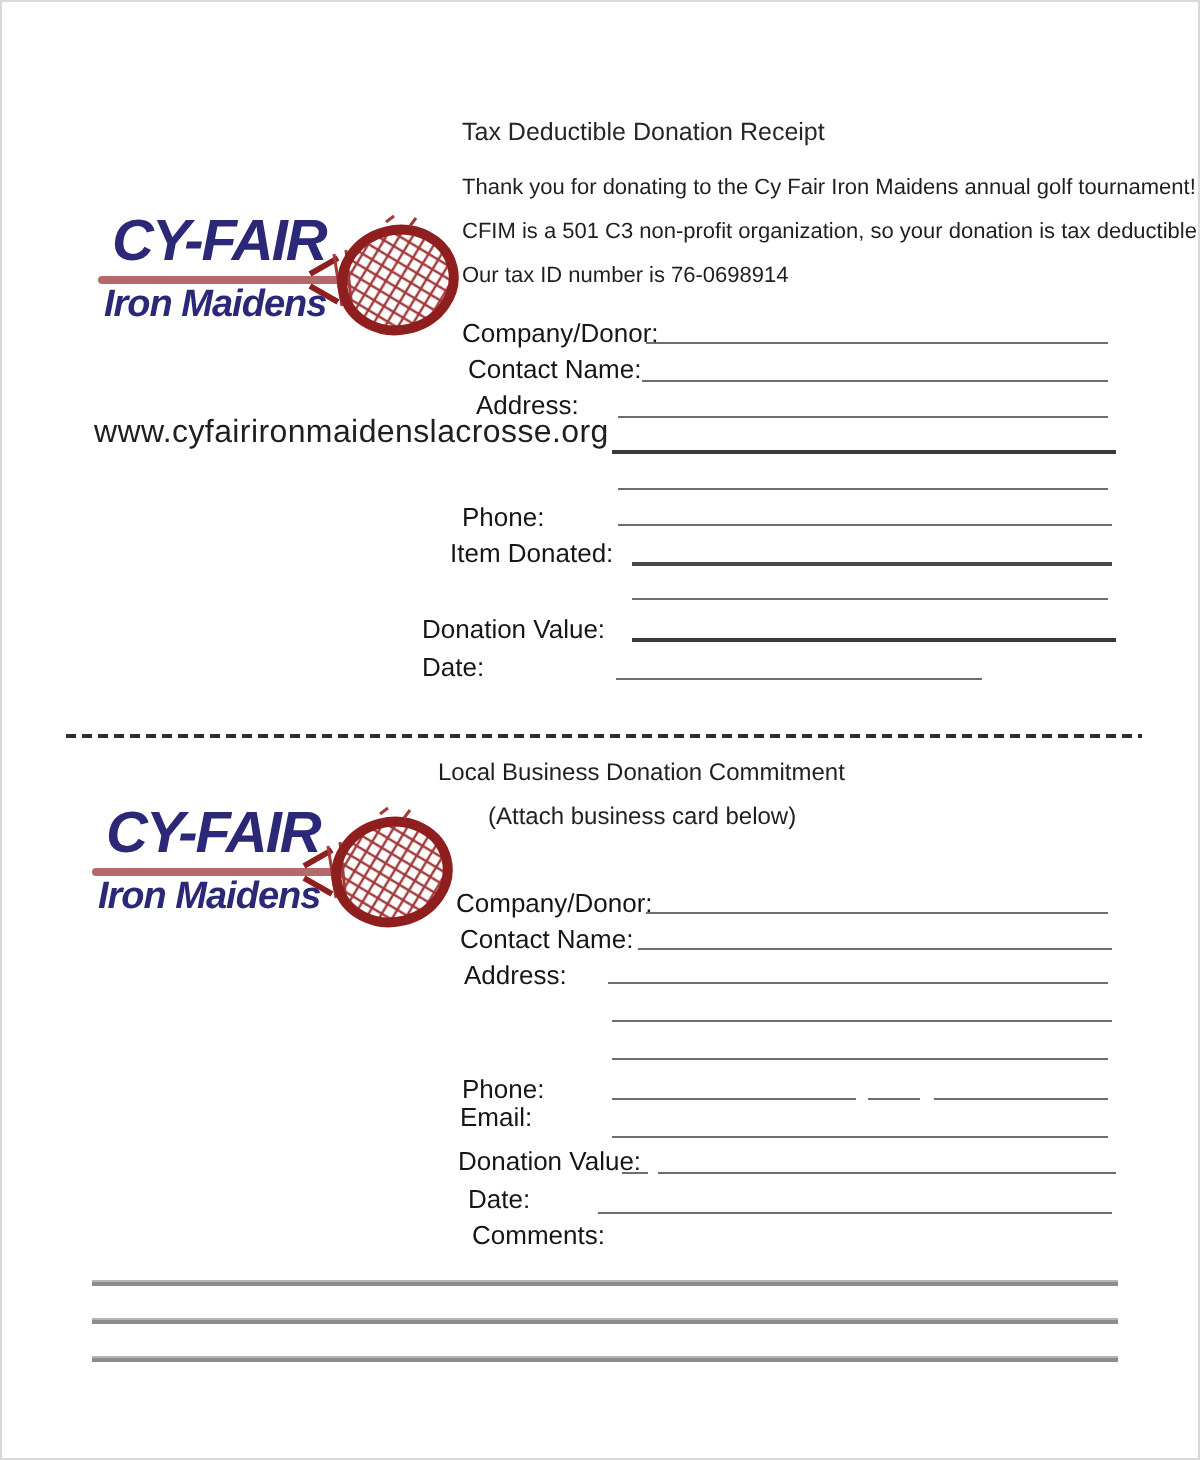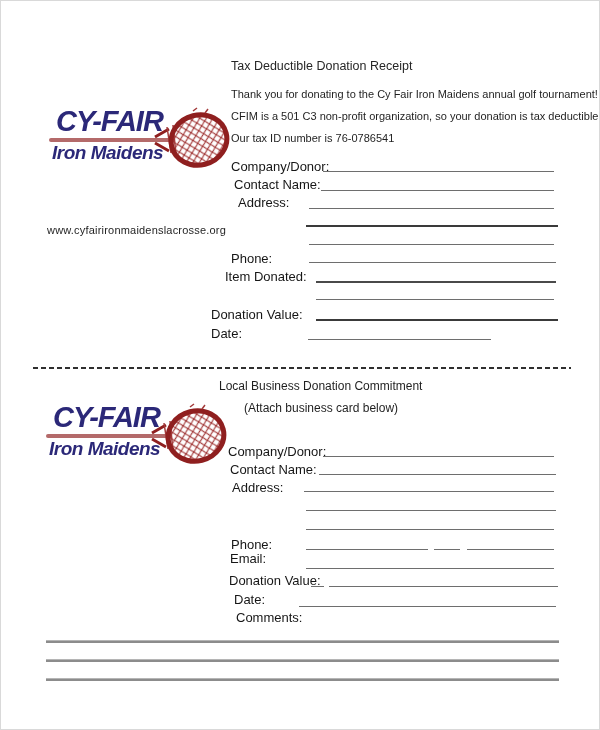--- a/index.html
+++ b/index.html
@@ -5,21 +5,21 @@
   html,body{margin:0;padding:0;background:#fff;}
   .page{
     position:relative;width:600px;height:730px;background:#ffffff;
     border:1px solid #d9d9d9;box-sizing:border-box;overflow:hidden;
     font-family:"Liberation Sans",sans-serif;color:#1b1b1b;padding-left:28px;
   }
   .t{position:absolute;white-space:nowrap;}
   .title{font-size:12.5px;color:#262626;}
   .intro{font-size:11px;color:#1f1f1f;}
   .lbl{font-size:13px;color:#161616;}
-  .website{font-size:11px;color:#1f1f1f;letter-spacing:0.2px;margin-top:16px;}
+  .website{font-size:16px;color:#1f1f1f;letter-spacing:0.2px;}
   .sec2title{font-size:12px;color:#1f1f1f;text-align:center;}
   .line{position:absolute;height:1px;background:#6e6e6e;}
   .line.bold{height:2px;background:#3a3a3a;}
   .line.thick{height:2px;background:#8c8c8c;border-top:1px solid #b5b5b5;}
   .dashline{
     position:absolute;height:2px;
     background:repeating-linear-gradient(90deg,#2f2f2f 0 5px,transparent 5px 8px);
   }
   
   .logo{position:absolute;width:182px;height:70px;}
@@ -40,21 +40,21 @@
   .logo-head{position:absolute;left:104px;top:0;}
 </style>
 </head>
 <body>
 
 <div class="page">
 
   <div class="t title" style="left:230px;top:58px">Tax Deductible Donation Receipt</div>
   <div class="t intro" style="left:230px;top:87px">Thank you for donating to the Cy Fair Iron Maidens annual golf tournament!</div>
   <div class="t intro" style="left:230px;top:109px">CFIM is a 501 C3 non-profit organization, so your donation is tax deductible.</div>
-  <div class="t intro" style="left:230px;top:131px">Our tax ID number is 76-0786541</div>
+  <div class="t intro" style="left:230px;top:131px">Our tax ID number is 76-0698914</div>
 
   <div class="logo" style="left:48px;top:106px">
     <div class="logo-shaft"></div>
     <div class="logo-l1">CY-FAIR</div>
     <svg class="logo-head" width="78" height="70" viewBox="0 0 78 70">
       <defs>
         <pattern id="mesh1" patternUnits="userSpaceOnUse" width="8" height="8">
           <path d="M0 0 L8 8 M8 0 L0 8" stroke="#a33a3a" stroke-width="1.2" fill="none"></path>
         </pattern>
       </defs>

